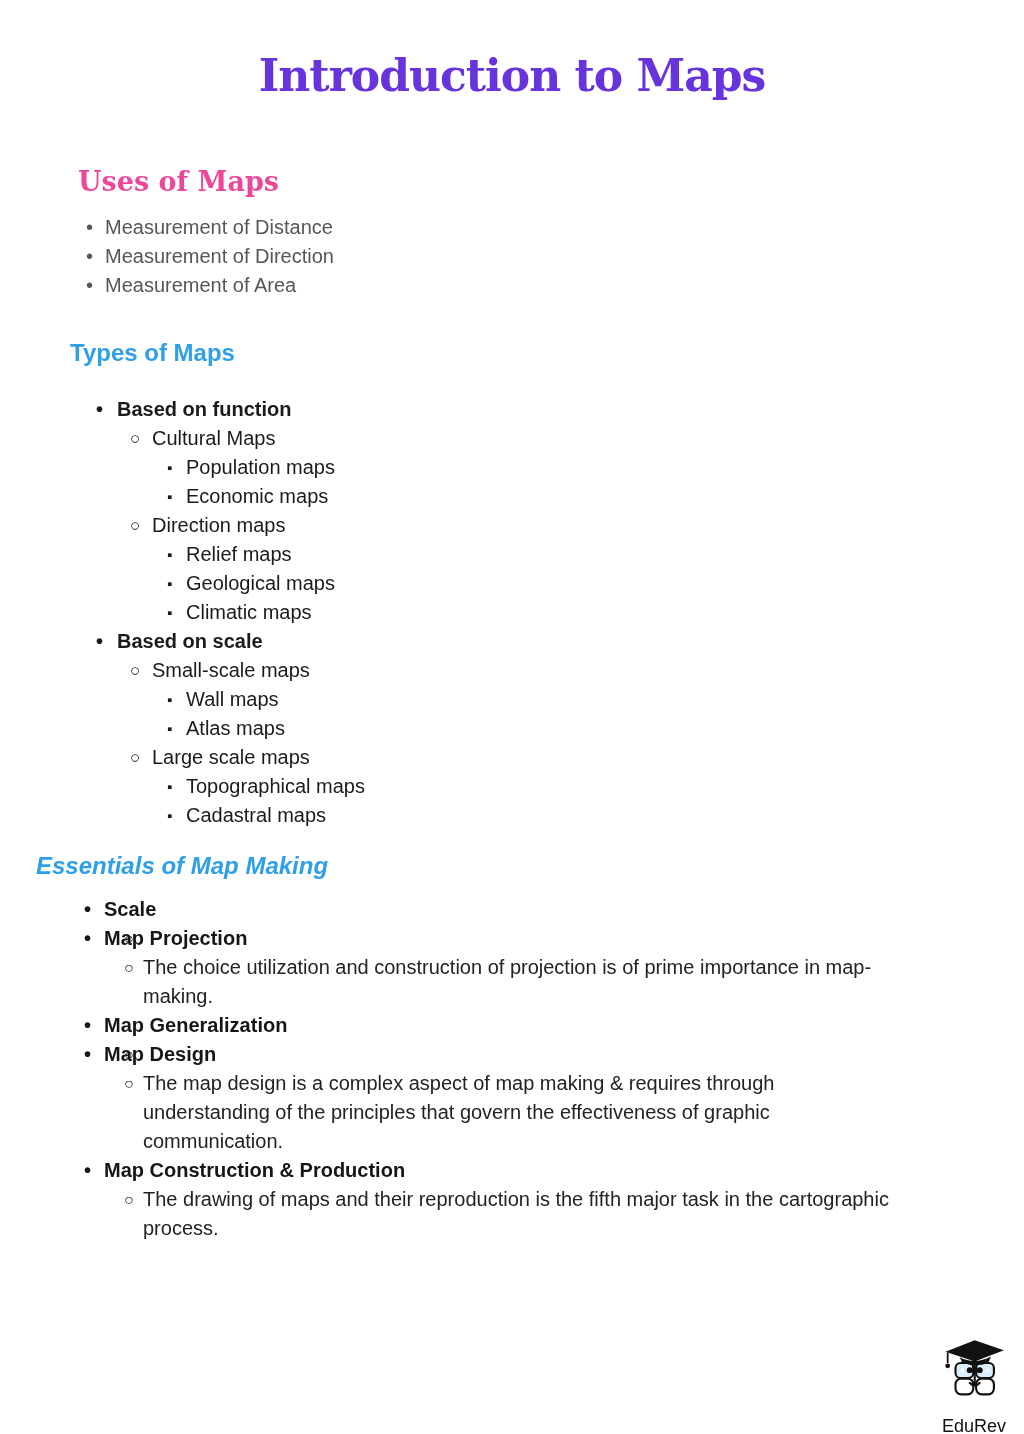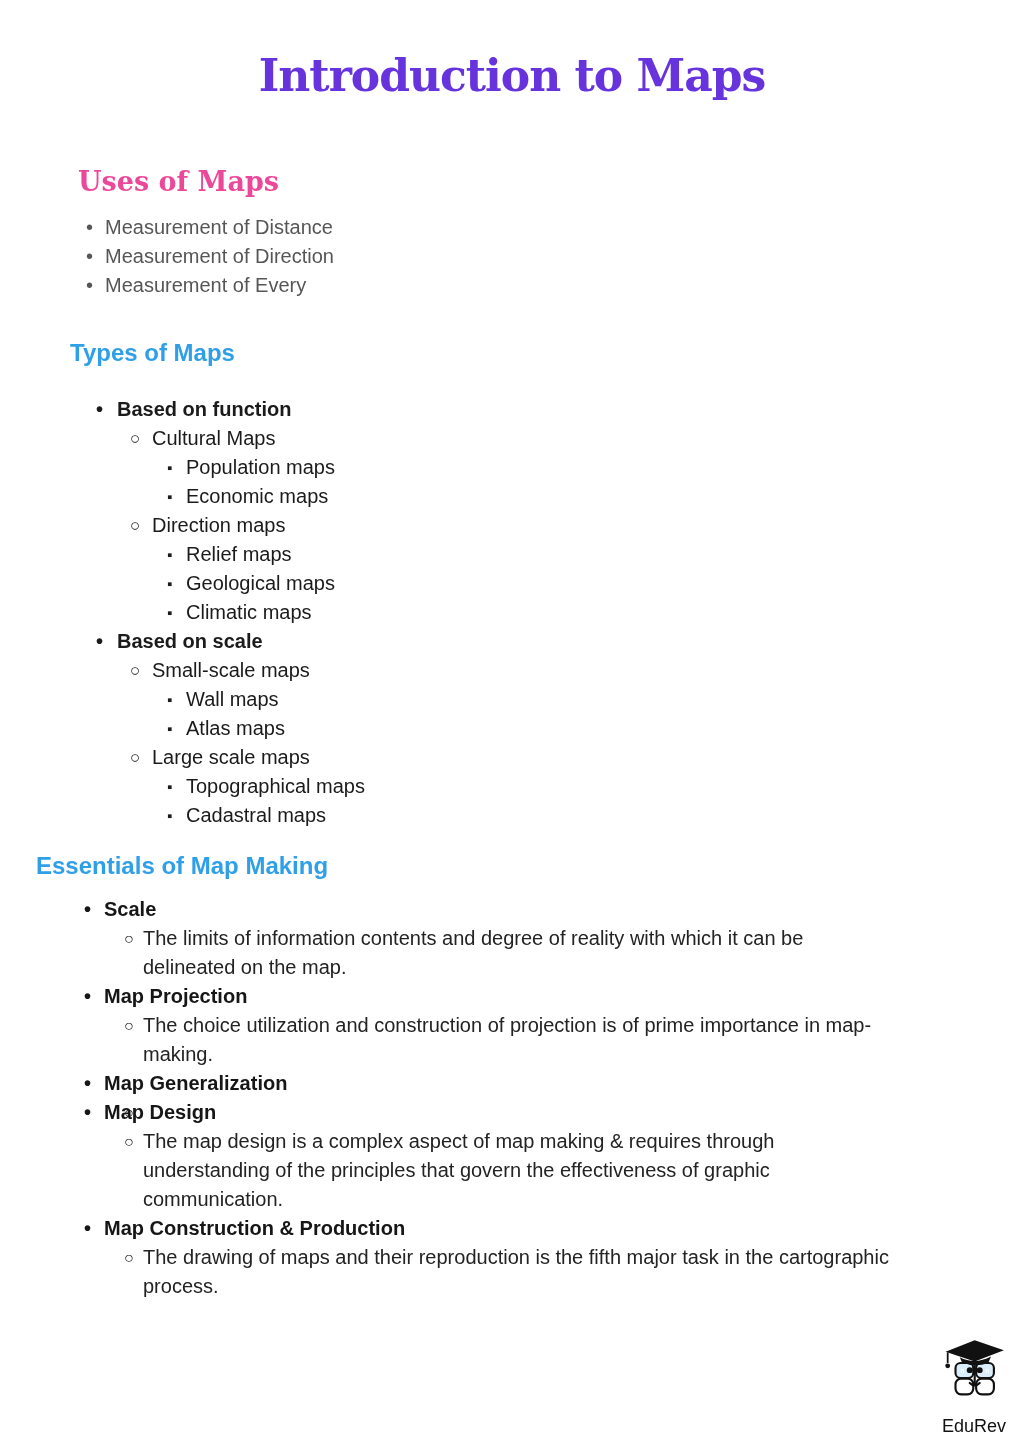--- a/index.html
+++ b/index.html
@@ -27,21 +27,21 @@
     font-size:27px;
     color:#ec4899;
   }
   .sans-heading {
     font-weight:bold;
     font-size:24px;
     color:#2F9FE8;
     position:absolute;
   }
   #types-heading { left:70px; top:339px; }
-  #essentials-heading { left:36px; top:852px; }
+  #essentials-heading { left:36px; top:852px;font-style:italic; }
 
   .uses-list { position:absolute; left:0; top:213px; }
   .u-row {
     position:relative;
     padding-left:105px;
     height:29px; line-height:29px;
     font-size:20px;
     color:#565656;
   }
   .u-bullet { position:absolute; left:86px; top:0; color:#565656; }
@@ -98,21 +98,21 @@
 <body>
 
 <div class="page">
 
   <h1 class="title">Introduction to Maps</h1>
 
   <h2 class="serif-heading">Uses of Maps</h2>
   <div class="uses-list" id="uses-list">
       <div class="u-row"><span class="u-bullet">•</span><span>Measurement of Distance</span></div>
       <div class="u-row"><span class="u-bullet">•</span><span>Measurement of Direction</span></div>
-      <div class="u-row"><span class="u-bullet">•</span><span>Measurement of Every</span></div>
+      <div class="u-row"><span class="u-bullet">•</span><span>Measurement of Area</span></div>
     </div>
 
   <h2 class="sans-heading" id="types-heading">Types of Maps</h2>
   <div class="types-list" id="types-list">
       <div class="t-row lvl1 bold"><span class="t-bullet">•</span><span>Based on function</span></div>
       <div class="t-row lvl2"><span class="t-bullet">○</span><span>Cultural Maps</span></div>
       <div class="t-row lvl3"><span class="t-bullet">▪</span><span>Population maps</span></div>
       <div class="t-row lvl3"><span class="t-bullet">▪</span><span>Economic maps</span></div>
       <div class="t-row lvl2"><span class="t-bullet">○</span><span>Direction maps</span></div>
       <div class="t-row lvl3"><span class="t-bullet">▪</span><span>Relief maps</span></div>
@@ -123,21 +123,21 @@
       <div class="t-row lvl3"><span class="t-bullet">▪</span><span>Wall maps</span></div>
       <div class="t-row lvl3"><span class="t-bullet">▪</span><span>Atlas maps</span></div>
       <div class="t-row lvl2"><span class="t-bullet">○</span><span>Large scale maps</span></div>
       <div class="t-row lvl3"><span class="t-bullet">▪</span><span>Topographical maps</span></div>
       <div class="t-row lvl3"><span class="t-bullet">▪</span><span>Cadastral maps</span></div>
     </div>
 
   <h2 class="sans-heading" id="essentials-heading">Essentials of Map Making</h2>
   <div class="essentials-list" id="essentials-list">
       <div class="e-term"><span class="e-bullet">•</span><span>Scale</span></div>
-      <div class="e-desc"><span class="e-bullet">○</span><span>The limits of information contents and degree of reality with which it can be delineated on the map.</span></div>
+      <div class="e-desc"><span class="e-bullet">○</span></div>
       <div class="e-term"><span class="e-bullet">•</span><span>Map Projection</span></div>
       <div class="e-desc"><span class="e-bullet">○</span><span>The choice utilization and construction of projection is of prime importance in map-making.</span></div>
       <div class="e-term"><span class="e-bullet">•</span><span>Map Generalization</span></div>
       <div class="e-desc"><span class="e-bullet">○</span></div>
       <div class="e-term"><span class="e-bullet">•</span><span>Map Design</span></div>
       <div class="e-desc"><span class="e-bullet">○</span><span>The map design is a complex aspect of map making &amp; requires through understanding of the principles that govern the effectiveness of graphic communication.</span></div>
       <div class="e-term"><span class="e-bullet">•</span><span>Map Construction &amp; Production</span></div>
       <div class="e-desc"><span class="e-bullet">○</span><span>The drawing of maps and their reproduction is the fifth major task in the cartographic process.</span></div>
     </div>
 

